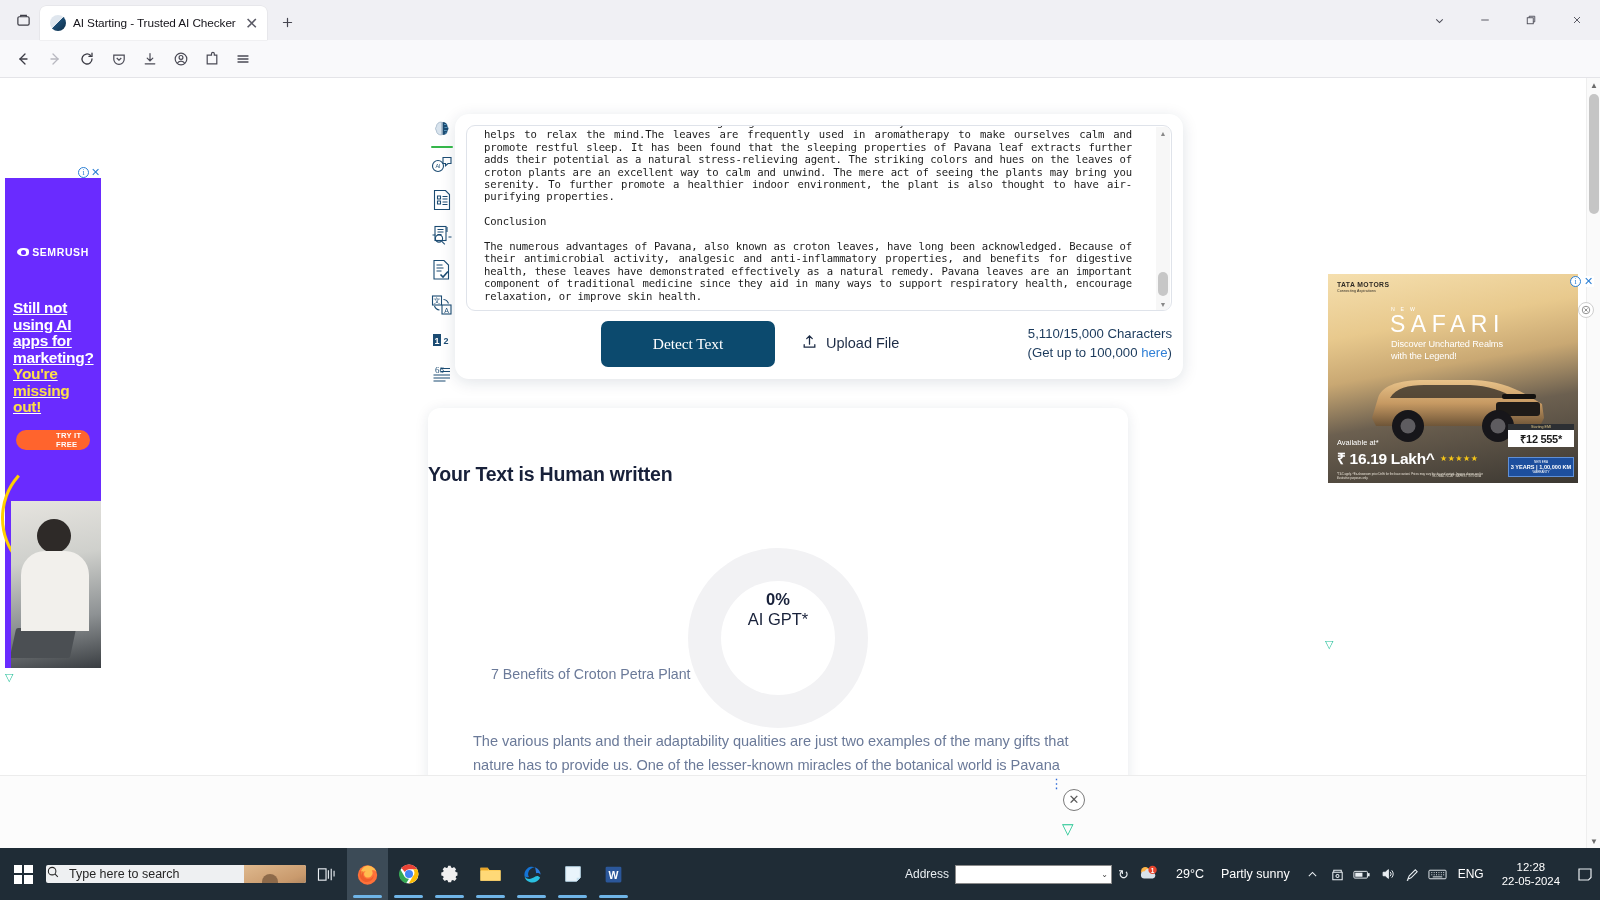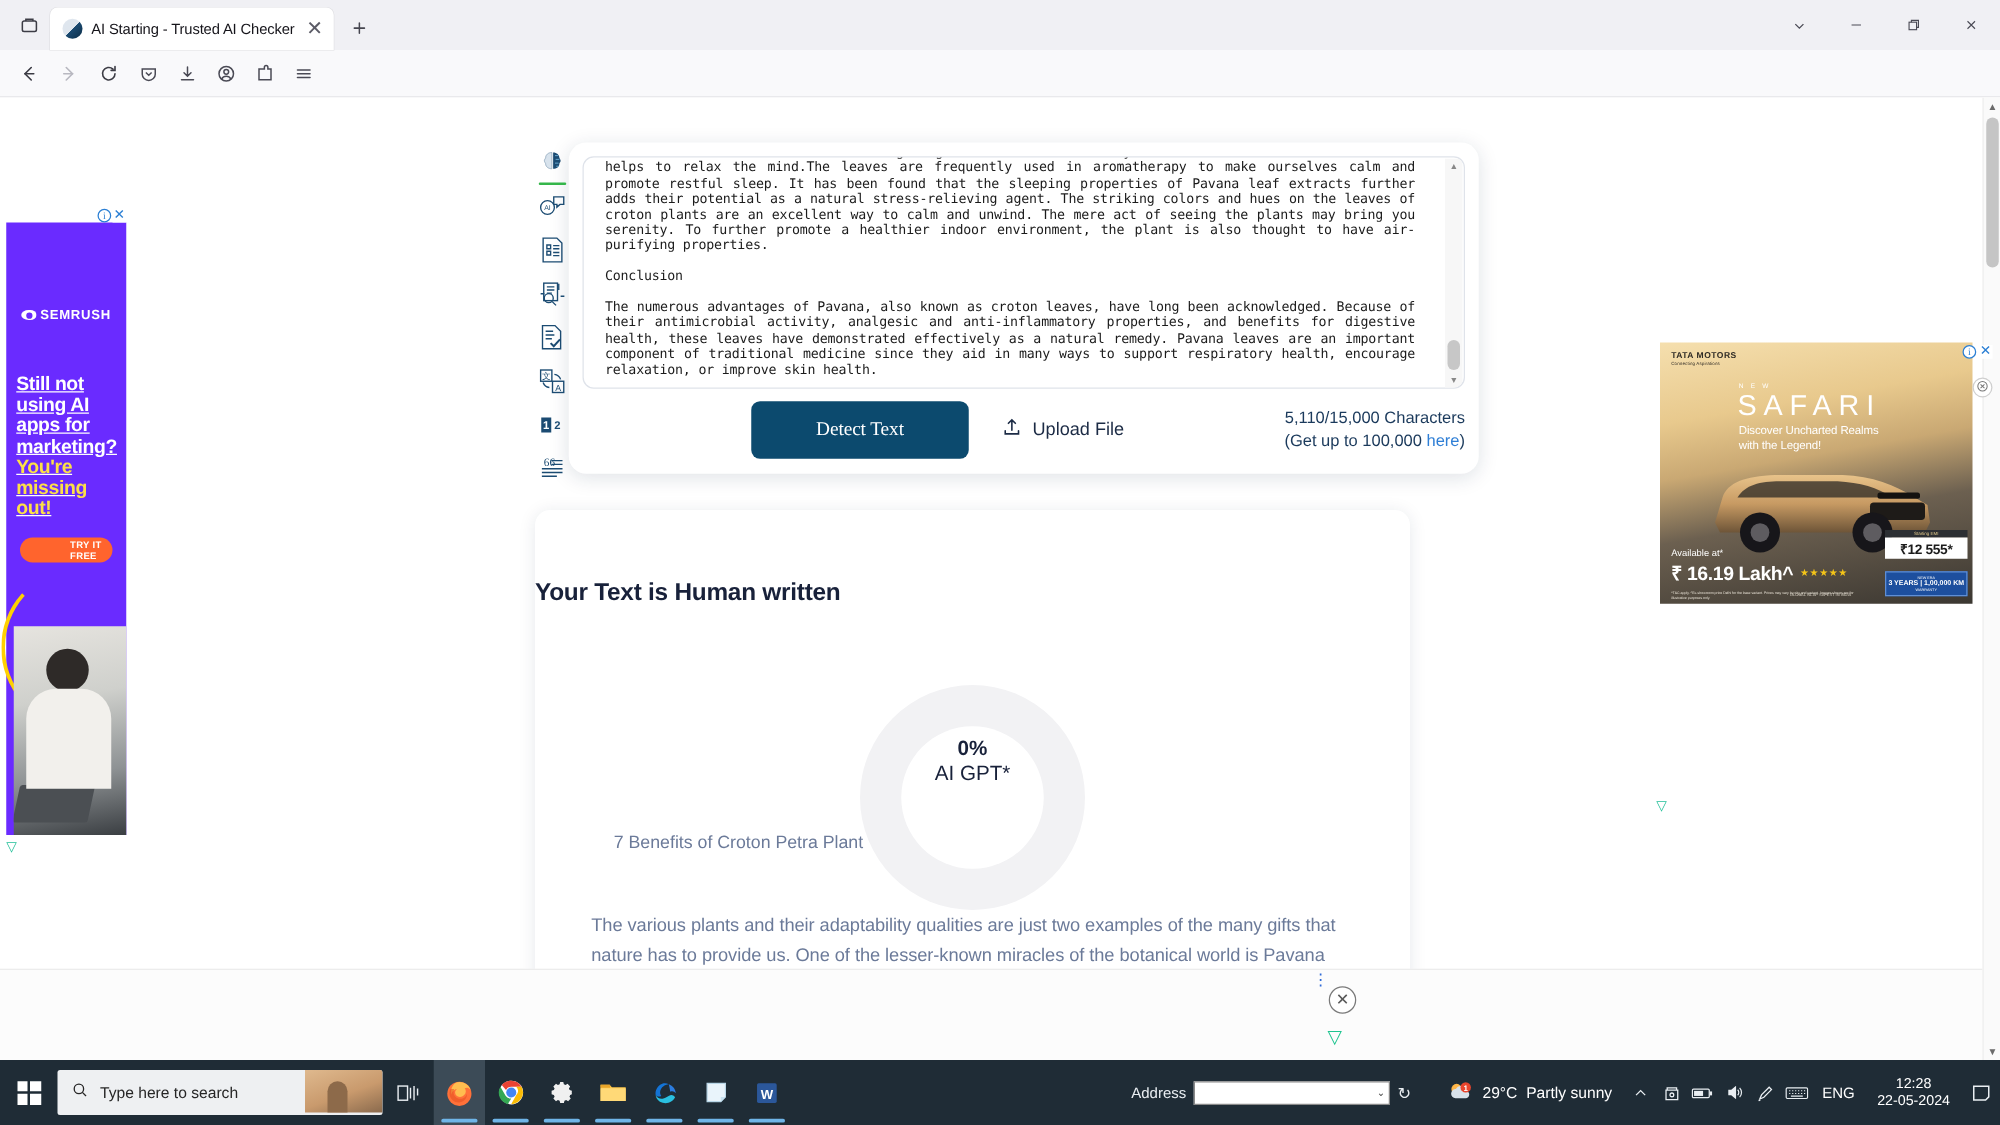--- a/index.html
+++ b/index.html
@@ -347,22 +347,22 @@
     background: #1f2c36; display: flex; align-items: center;
   }
   .tb-start {
     width: 46px; height: 52px; display: flex; align-items: center; justify-content: center;
     cursor: pointer;
   }
   .win-logo { width: 19px; height: 19px; display: grid;
     grid-template-columns: 1fr 1fr; grid-template-rows: 1fr 1fr; gap: 2px; }
   .win-logo i { background: #ffffff; display: block; }
   .tb-search {
-    width: 260px; height: 36px; background: #eef0f2; border-radius: 2px;
-    display: flex; align-items: center; padding-left: 11px; gap: 9px;
+    width: 260px; height: 18px; background: #eef0f2; border-radius: 2px;
+    display: flex; align-items: center; gap: 9px;
     position: relative; overflow: hidden; cursor: text;
   }
   .tb-search-text { font-size: 12.5px; color: #262626; }
   .tb-search-art {
     position: absolute; right: 0; top: 0; width: 62px; height: 34px;
     background: linear-gradient(160deg,#dfb98e 0%,#c99a6d 55%,#8a6a4d 100%);
   }
   .tb-search-art:after {
     content:''; position:absolute; left:18px; top:9px; width:16px; height:25px;
     background:#8d6a4a; border-radius: 8px 8px 0 0;
@@ -383,21 +383,21 @@
   .tb-addr-box {
     width: 157px; height: 19px; background: #fff; border: 1px solid #8a8a8a;
     display: flex; align-items: center; justify-content: flex-end; padding-right: 3px;
     color: #444; font-size: 8px; cursor: text;
   }
   .tb-addr-refresh { color: #e9eef2; font-size: 13px; cursor: pointer; }
   .tb-tray {
     position: absolute; right: 0; display: flex; align-items: center; height: 52px;
   }
   .tray-weather {
-    display: flex; align-items: center; gap: 7px; padding: 0 10px; height: 52px;
+    display: flex; align-items: center; gap: 17px; padding: 0 10px; height: 52px;
     cursor: pointer;
   }
   .tray-weather-text { color: #fff; font-size: 12.5px; white-space: nowrap; }
   .tray-ic {
     width: 25px; height: 52px; display: flex; align-items: center; justify-content: center;
     color: #e9eef2; cursor: pointer;
   }
   .tray-lang { color: #fff; font-size: 12px; padding: 0 8px; cursor: pointer; }
   .tray-clock {
     color: #fff; font-size: 11.4px; line-height: 14px; text-align: center; padding: 0 10px;

